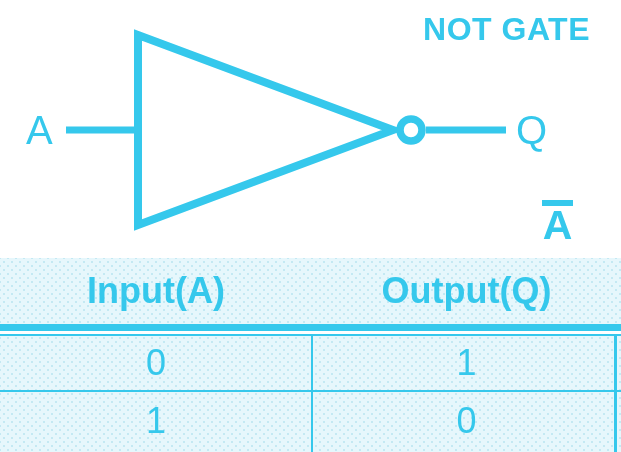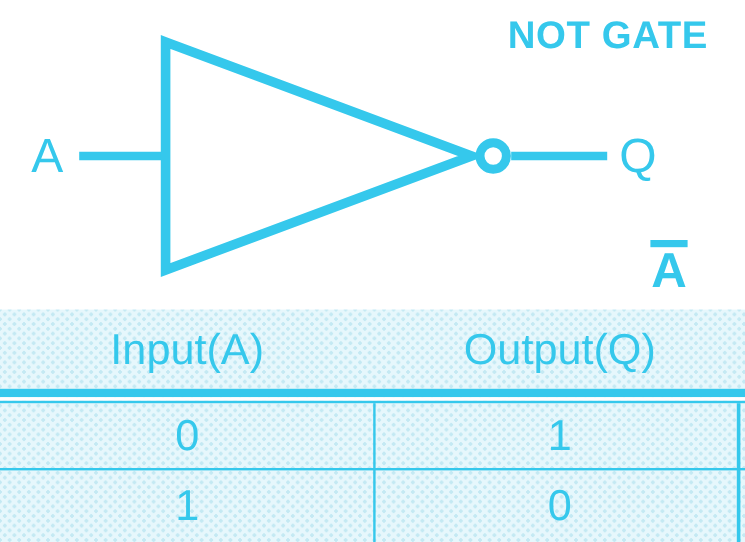--- a/index.html
+++ b/index.html
@@ -76,21 +76,21 @@
     height: 194px;
     background-color: var(--table-bg);
     background-image:
       radial-gradient(var(--table-dot) 1.3px, transparent 1.5px),
       radial-gradient(var(--table-dot) 1.3px, transparent 1.5px);
     background-size: 8px 8px;
     background-position: 0 0, 4px 4px;
     font-size: 36px;
   }
   .tt-header { display: flex; height: 66px; }
-  .tt-header .cell { font-weight: 400; }
+  .tt-header .cell { font-weight: 700; }
   .cell {
     display: flex;
     align-items: center;
     justify-content: center;
     color: var(--accent);
   }
   .cell.left  { width: 312px; }
   .cell.right { width: 309px; text-align: right; }
 
   .rule-thick { height: 7px; background: var(--accent); }

